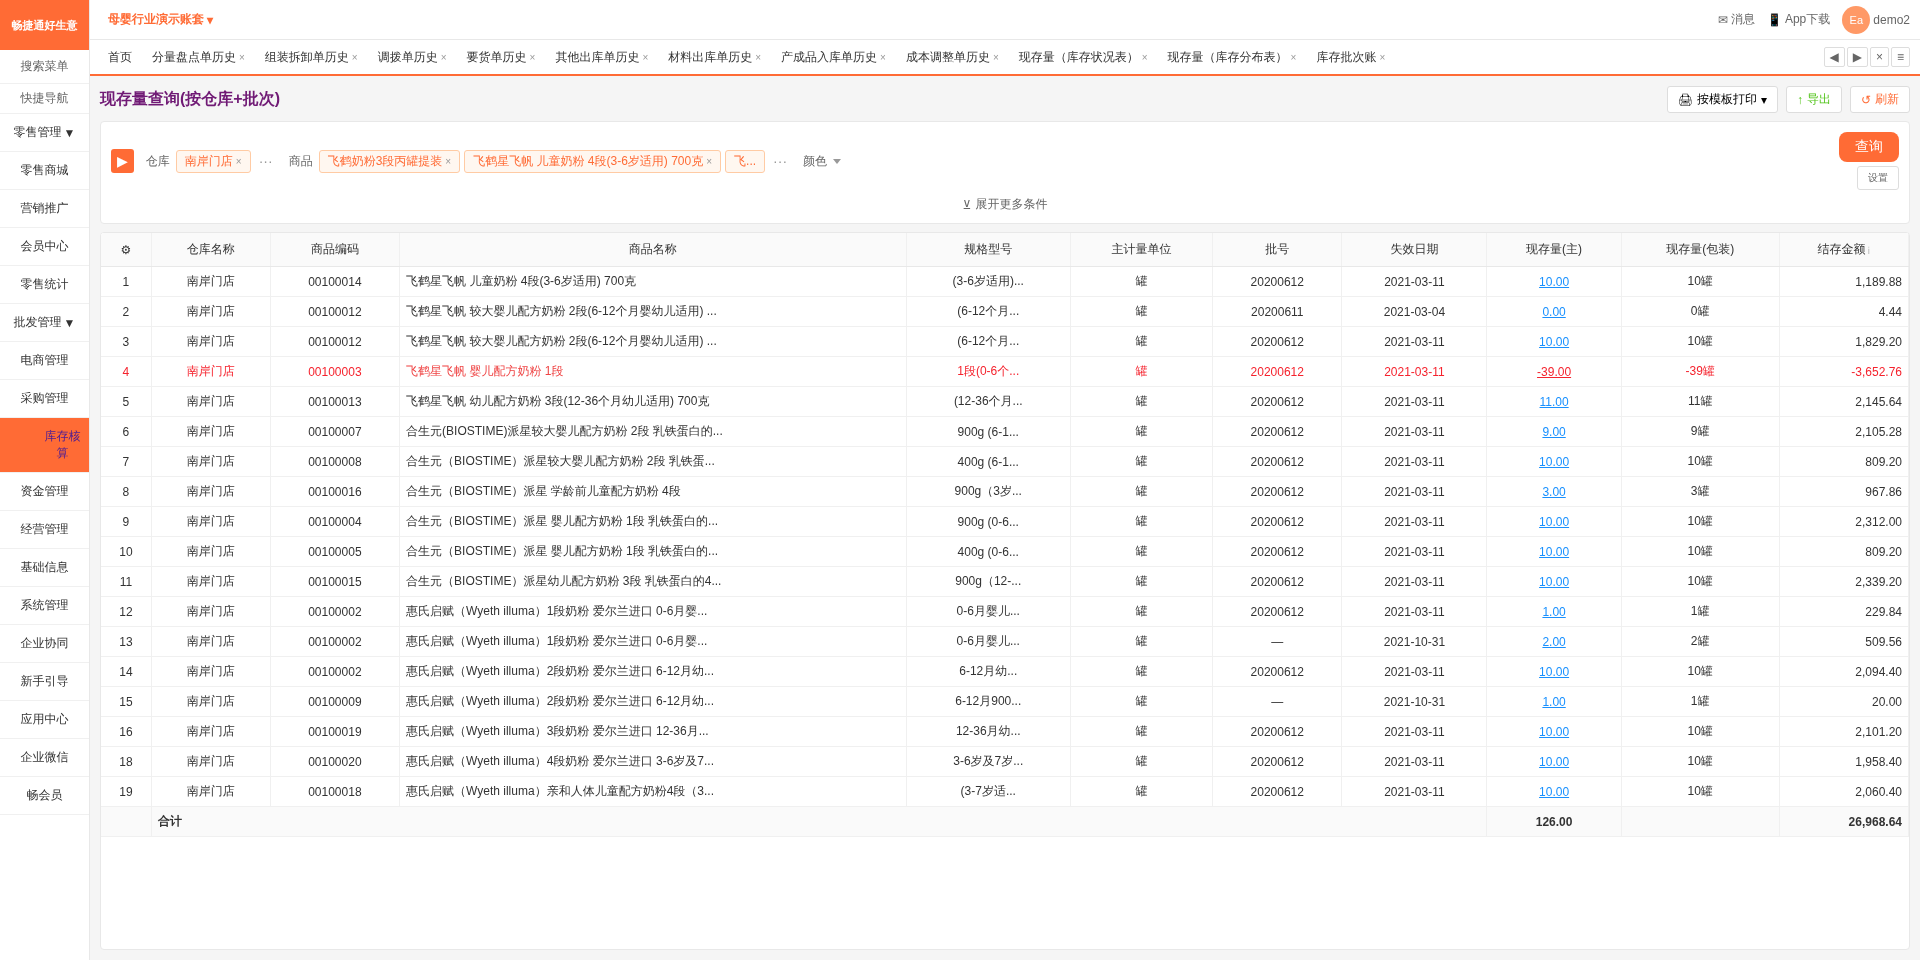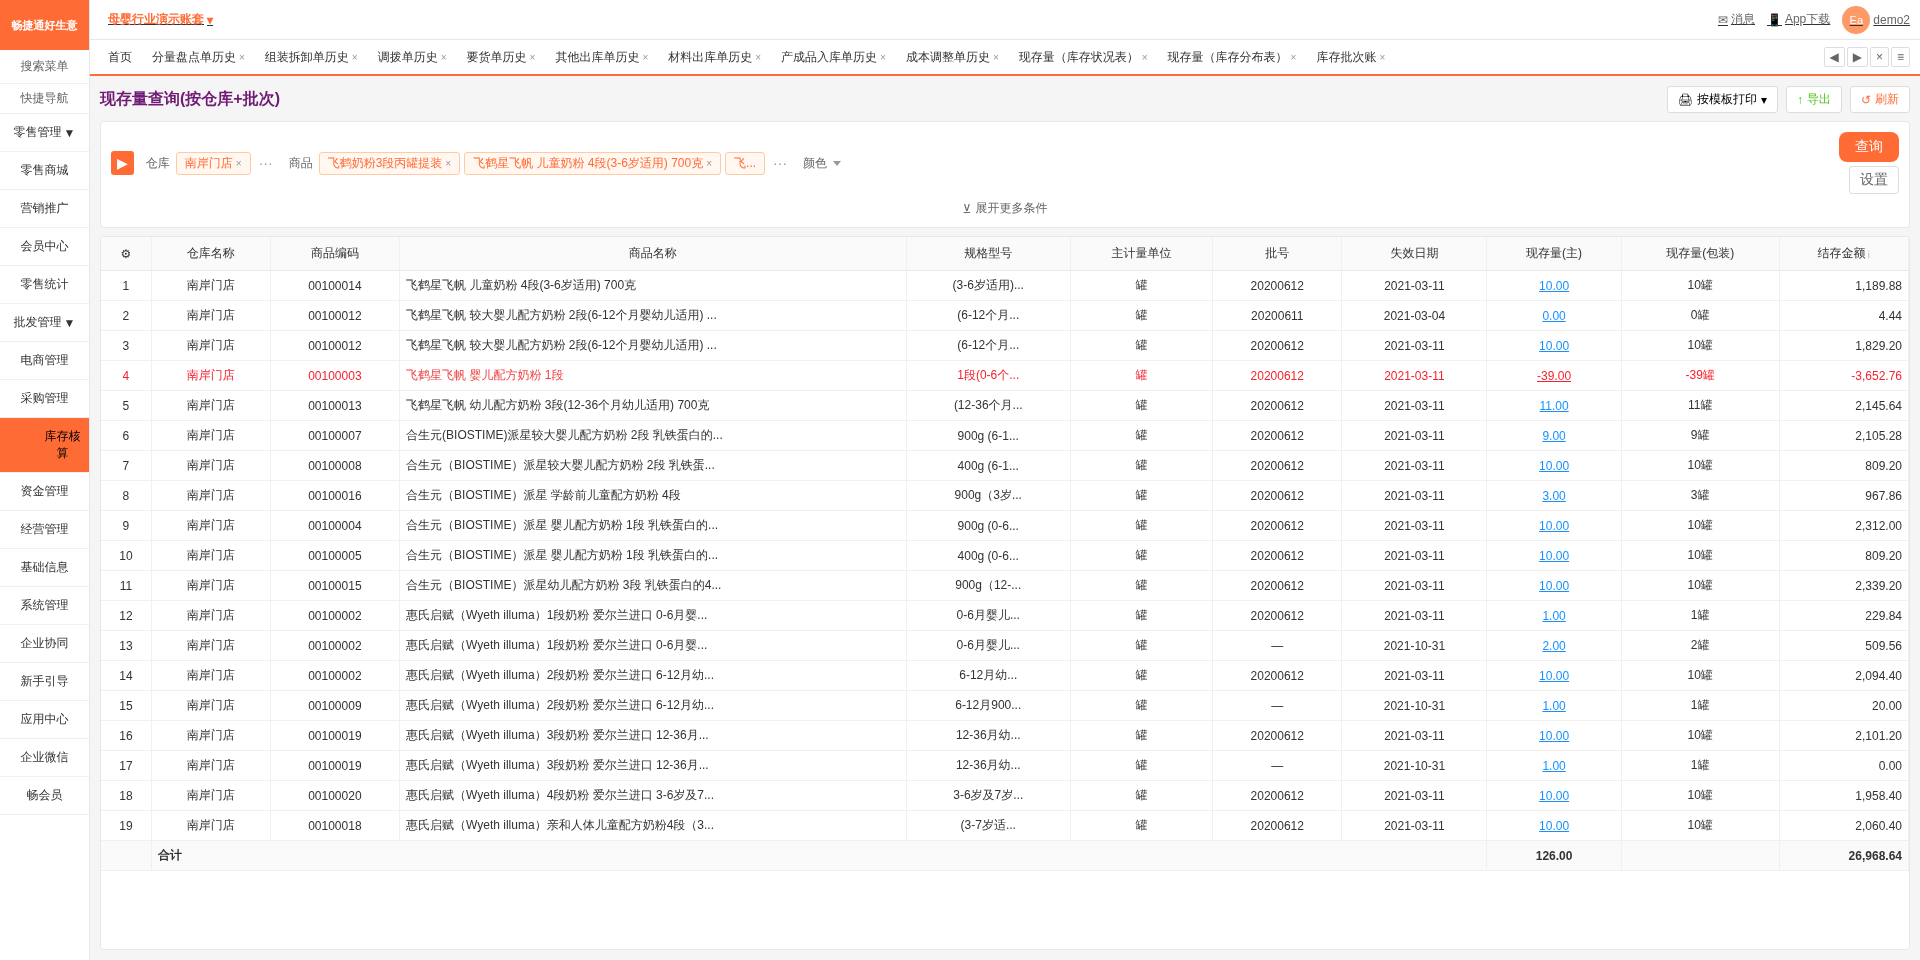--- a/index.html
+++ b/index.html
@@ -4,28 +4,28 @@
   <style>
     * { box-sizing: border-box; margin: 0; padding: 0; }
     body { font-family: "Microsoft YaHei", "PingFang SC", Arial, sans-serif; font-size: 12px; background: #f5f5f5; color: #333; display: flex; height: 960px; overflow: hidden; }
 
     
     .sidebar { width: 90px; background: #fff; border-right: 1px solid #e8e8e8; display: flex; flex-direction: column; align-items: center; padding-top: 0; flex-shrink: 0; }
     .sidebar-logo { width: 100%; background: #ff6b35; padding: 10px 6px; text-align: center; color: #fff; font-size: 11px; font-weight: bold; line-height: 1.3; min-height: 50px; display: flex; align-items: center; justify-content: center; }
     .sidebar-search { width: 100%; padding: 8px 4px; text-align: center; font-size: 12px; color: #666; cursor: pointer; border-bottom: 1px solid #f0f0f0; }
     .sidebar-nav { width: 100%; padding: 6px 4px; text-align: center; font-size: 12px; color: #666; cursor: pointer; border-bottom: 1px solid #f0f0f0; }
     .sidebar-item { width: 100%; padding: 10px 4px; text-align: center; font-size: 12px; color: #333; cursor: pointer; border-bottom: 1px solid #f0f0f0; }
-    .sidebar-item.active { background: #ff6b35; color: #000000; padding-left: 40px; }
+    .sidebar-item.active { background: #ff6b35; color: #4c1d95; padding-left: 40px; }
     .sidebar-item.has-arrow { display: flex; align-items: center; justify-content: center; gap: 2px; }
 
     
     .main { flex: 1; display: flex; flex-direction: column; overflow: hidden; }
 
     
-    .topbar { background: #fff; border-bottom: 1px solid #e8e8e8; padding: 12px 10px; display: flex; align-items: center; height: 40px; gap: 4px; flex-shrink: 0; text-decoration: underline; }
+    .topbar { background: #fff; border-bottom: 1px solid #e8e8e8; padding: 12px 10px; display: flex; align-items: center; height: 40px; gap: 4px; flex-shrink: 0; }
     .topbar-item { padding: 4px 8px; font-size: 12px; color: #333; cursor: pointer; white-space: nowrap; border-radius: 3px; display: flex; align-items: center; gap: 3px; }
     .topbar-home { color: #ff6b35; font-weight: bold; }
     .topbar-actions { margin-left: auto; display: flex; align-items: center; gap: 12px; }
     .topbar-action { display: flex; align-items: center; gap: 3px; font-size: 12px; color: #666; cursor: pointer; }
 
     
     .subnav { background: #fff; border-bottom: 2px solid #ff6b35; padding: 0 10px; display: flex; align-items: center; height: 36px; gap: 4px; flex-shrink: 0; overflow-x: auto; }
     .subnav-item { padding: 4px 8px; font-size: 12px; color: #333; cursor: pointer; white-space: nowrap; display: flex; align-items: center; gap: 3px; border-radius: 3px 3px 0 0; }
     .subnav-item .close-x { color: #999; font-size: 10px; }
     .subnav-home { color: #333; }
@@ -63,21 +63,21 @@
     tbody tr { border-bottom: 1px solid #f0f0f0; }
     tbody tr.footer-row { background: #fafafa; font-weight: bold; }
     tbody td { padding: 6px 6px; text-align: center; border-right: 1px solid #f0f0f0; white-space: nowrap; }
     .td-left { text-align: left; }
     .td-right { text-align: right; }
     .link-val { color: #1890ff; text-decoration: underline; cursor: pointer; margin-top: 6px; }
     .negative { color: #f5222d; }
 
     
     .btn-query { background: #ff6b35; color: #fff; border: none; border-radius: 8px; padding: 6px 16px; font-size: 14px; cursor: pointer; min-width: 60px; }
-    .btn-settings { background: #fff; border: 1px solid #ddd; border-radius: 3px; padding: 4px 10px; font-size: 14px; cursor: pointer; color: #666; text-align: right; }
+    .btn-settings { background: #fff; border: 1px solid #ddd; border-radius: 3px; padding: 4px 10px; font-size: 10px; cursor: pointer; color: #666; text-align: right; }
 
     .query-action-col { display: flex; flex-direction: column; gap: 4px; align-items: flex-end; }
     .avatar-circle { width: 28px; height: 28px; border-radius: 50%; background: #ff9966; display: flex; align-items: center; justify-content: center; color: #fff; font-size: 11px; }
 
     .filter-dots { color: #999; cursor: pointer; font-size: 14px; margin: 0 4px; }
 
     .badge-header { display: inline-flex; align-items: center; gap: 2px; }
     .info-icon { color: #bbb; font-size: 10px; cursor: pointer; }
 
     .tab-arrow-btns { display: flex; align-items: center; gap: 2px; margin-left: auto; }
@@ -504,33 +504,20 @@
       <td class="td-left" style="max-width:260px;overflow:hidden;text-overflow:ellipsis;">惠氏启赋（Wyeth illuma）3段奶粉 爱尔兰进口 12-36月...</td>
       <td>12-36月幼...</td>
       <td>罐</td>
       <td>20200612</td>
       <td>2021-03-11</td>
       <td class=""><span class="link-val ">10.00</span></td>
       <td class="">10罐</td>
       <td class="td-right">2,101.20</td>
     </tr>
             <tr>
-      <td>17</td>
-      <td>南岸门店</td>
-      <td>00100019</td>
-      <td class="td-left" style="max-width:260px;overflow:hidden;text-overflow:ellipsis;">惠氏启赋（Wyeth illuma）3段奶粉 爱尔兰进口 12-36月...</td>
-      <td>12-36月幼...</td>
-      <td>罐</td>
-      <td>—</td>
-      <td>2021-10-31</td>
-      <td class=""><span class="link-val ">1.00</span></td>
-      <td class="">1罐</td>
-      <td class="td-right">0.00</td>
-    </tr>
-            <tr>
       <td>18</td>
       <td>南岸门店</td>
       <td>00100020</td>
       <td class="td-left" style="max-width:260px;overflow:hidden;text-overflow:ellipsis;">惠氏启赋（Wyeth illuma）4段奶粉 爱尔兰进口 3-6岁及7...</td>
       <td>3-6岁及7岁...</td>
       <td>罐</td>
       <td>20200612</td>
       <td>2021-03-11</td>
       <td class=""><span class="link-val ">10.00</span></td>
       <td class="">10罐</td>

